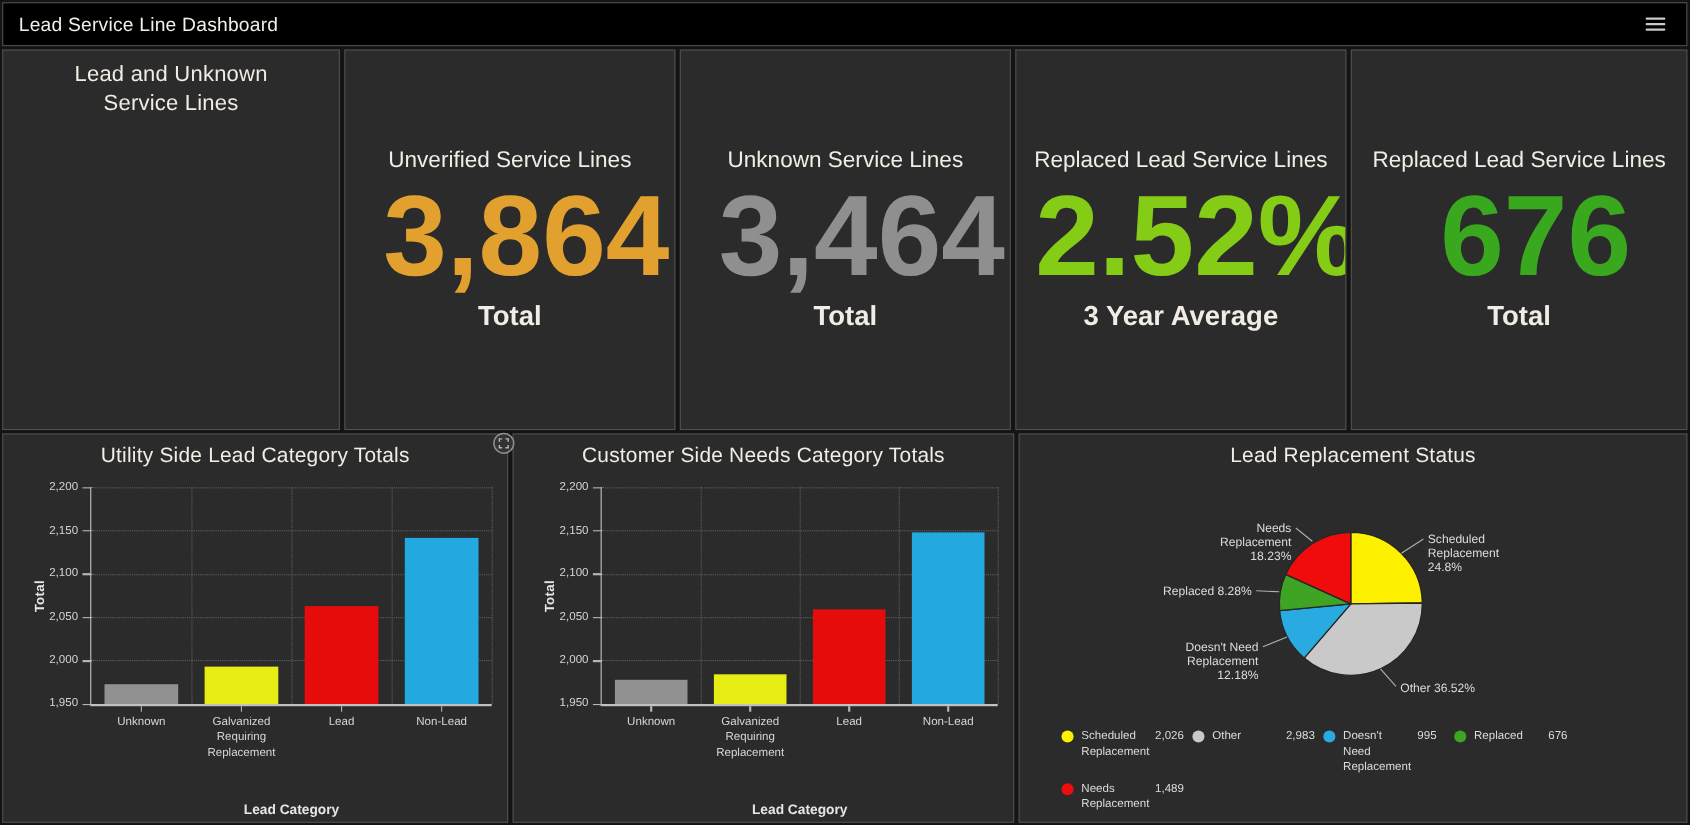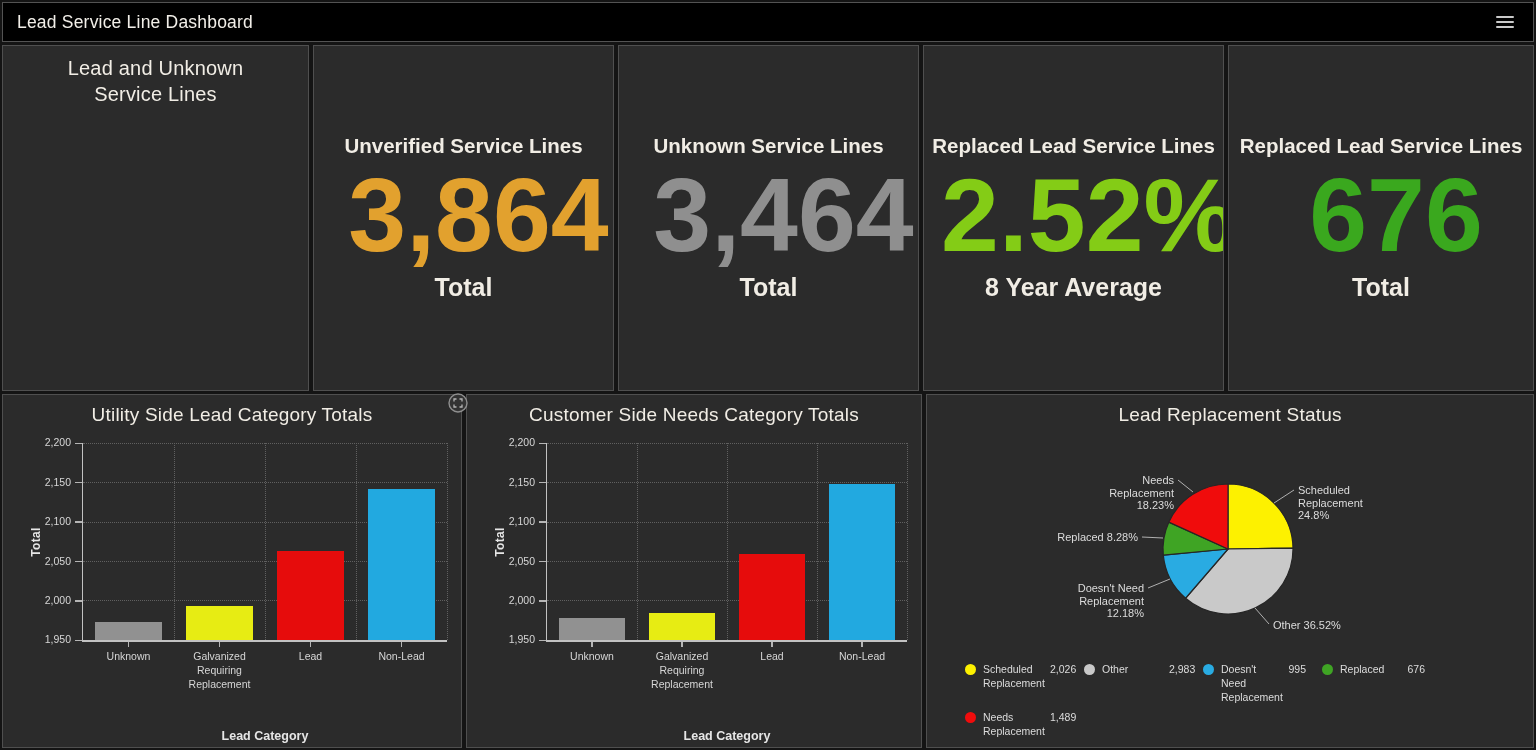--- a/index.html
+++ b/index.html
@@ -15,21 +15,21 @@
   .row-bottom{flex:1;display:grid;grid-template-columns:460px 456px 1fr;gap:4px;min-height:0;}
   .panel{background:#2b2b2b;border:1px solid #4f4f4f;box-sizing:border-box;position:relative;
     overflow:hidden;display:flex;flex-direction:column;}
   .panel-title{margin:10px 6px 0;text-align:center;font-size:20px;font-weight:500;color:#f1ede5;
     line-height:1.28;letter-spacing:.2px;}
   .gauge-title{padding:0 24px;}
   .chart-title{font-size:19px;margin-top:8px;}
   .gauge-wrap{flex:1;display:flex;align-items:center;justify-content:center;padding:4px 0 6px;min-height:0;}
   .gauge-wrap svg{height:100%;}
   .indicator{align-items:center;justify-content:center;text-align:center;}
-  .ind-title{font-size:20.5px;color:#f1ede5;font-weight:700;line-height:1.2;}
+  .ind-title{font-size:20.5px;color:#f1ede5;font-weight:400;line-height:1.2;}
   .ind-value{font-size:104px;font-weight:600;line-height:1.08;white-space:nowrap;max-width:100%;margin-left:30px;}
   .ind-caption{font-size:25px;color:#f1ede5;font-weight:600;margin-top:2px;}
   .chart-body{flex:1;position:relative;min-height:0;}
   .pie-svg{display:block;margin-top:4px;}
   .pie-legend{display:grid;grid-template-columns:repeat(4,119px);row-gap:7px;padding:4px 0 0 38px;}
   .legend-item{display:grid;grid-template-columns:13px 62px auto;column-gap:5px;font-size:10.5px;
     color:#dcdcdc;line-height:1.3;cursor:pointer;padding-right:16px;}
   .legend-dot{width:11px;height:11px;border-radius:50%;margin-top:1px;}
   .legend-label{white-space:pre-line;}
   .legend-value{text-align:right;}
@@ -63,21 +63,21 @@
 
     <section class="panel indicator">
       <div class="ind-title">Unknown Service Lines</div>
       <div class="ind-value" style="color: rgb(143, 143, 143);">3,464</div>
       <div class="ind-caption">Total</div>
     </section>
 
     <section class="panel indicator">
       <div class="ind-title">Replaced Lead Service Lines</div>
       <div class="ind-value" style="color: #84cc16;">2.52%</div>
-      <div class="ind-caption">8 Year Average</div>
+      <div class="ind-caption">3 Year Average</div>
     </section>
 
     <section class="panel indicator">
       <div class="ind-title">Replaced Lead Service Lines</div>
       <div class="ind-value" style="color: rgb(58, 168, 30);">676</div>
       <div class="ind-caption">Total</div>
     </section>
   </div>
 
   <div class="row-bottom">

